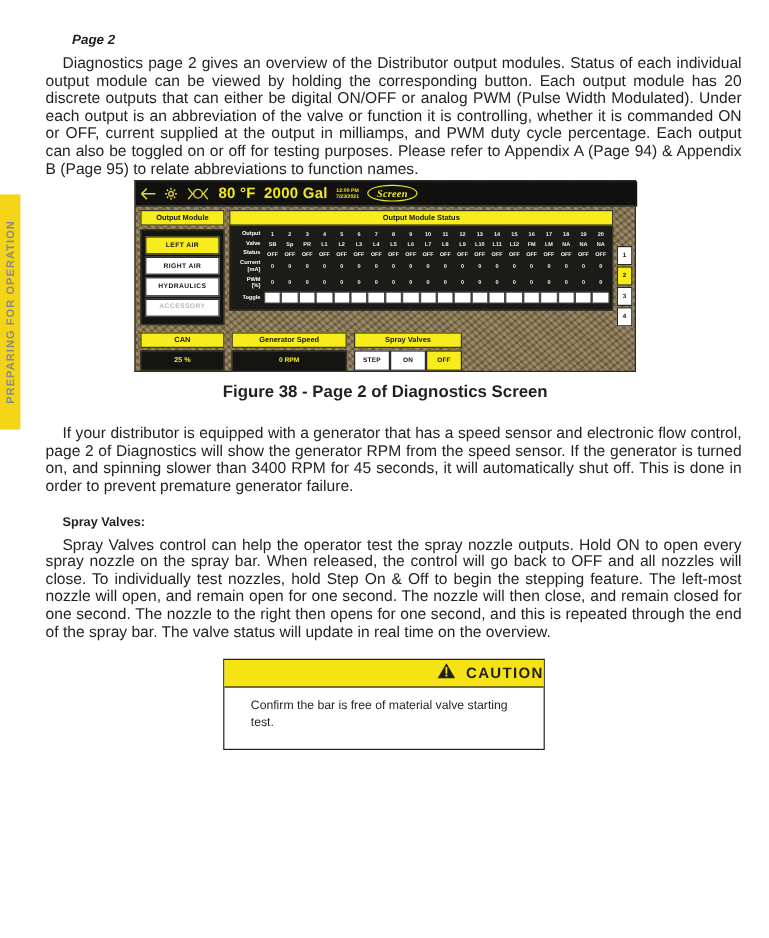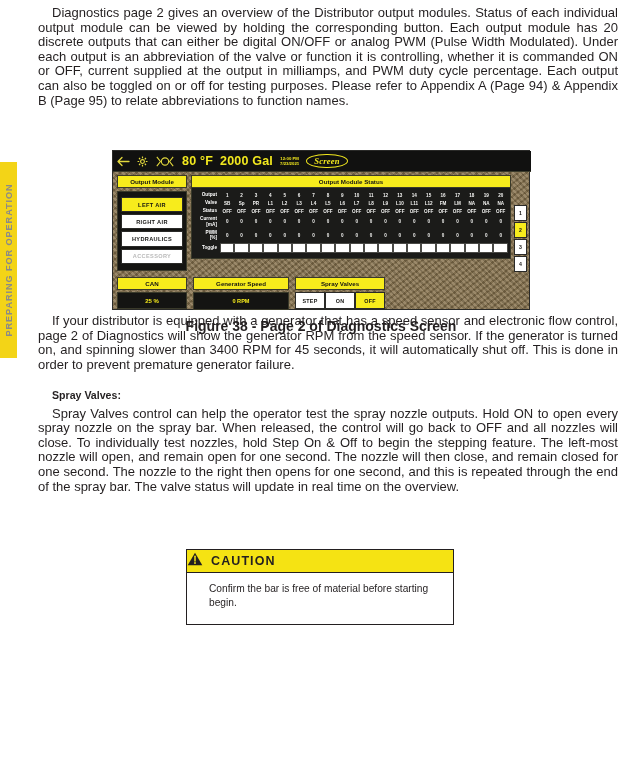--- a/index.html
+++ b/index.html
@@ -250,21 +250,21 @@
     position: absolute;
     left: 186px; top: 549px;
     width: 268px;
     border: 1px solid #231f20;
     background: #ffffff;
   }
   #caution-hdr {
     background: #f5e313;
     border-bottom: 1px solid #231f20;
     height: 23px;
-    display: flex; align-items: center; justify-content: flex-start;
+    display: flex; align-items: center; justify-content: flex-end;
     gap: 8px;
   }
   #caution-hdr .ctext {
     font-size: 12.5px;
     font-weight: bold;
     letter-spacing: 1.1px;
     color: #231f20;
   }
   #caution-body {
     padding: 9px 12px 14px 22px;
@@ -274,20 +274,21 @@
 </style>
 </head>
 <body>
 
 <div id="side-tab">
   <span class="vtext">PREPARING  FOR  OPERATION</span>
 </div>
 
 <div id="content">
 
+  <div class="heading-italic">Page 2</div>
 
   <p class="body indent">Diagnostics page 2 gives an overview of the Distributor output modules. Status of each individual output module can be viewed by holding the corresponding button. Each output module has 20 discrete outputs that can either be digital ON/OFF or analog PWM (Pulse Width Modulated). Under each output is an abbreviation of the valve or function it is controlling, whether it is commanded ON or OFF, current supplied at the output in milliamps, and PWM duty cycle percentage. Each output can also be toggled on or off for testing purposes. Please refer to Appendix A (Page 94) &amp; Appendix B (Page 95) to relate abbreviations to function names.</p>
 
   <div style="height:200px"></div>
 
   <p class="body indent">If your distributor is equipped with a generator that has a speed sensor and electronic flow control, page 2 of Diagnostics will show the generator RPM from the speed sensor. If the generator is turned on, and spinning slower than 3400 RPM for 45 seconds, it will automatically shut off. This is done in order to prevent premature generator failure.</p>
 
   <div class="subhead">Spray Valves:</div>
 
   <p class="body indent">Spray Valves control can help the operator test the spray nozzle outputs. Hold ON to open every spray nozzle on the spray bar. When released, the control will go back to OFF and all nozzles will close. To individually test nozzles, hold Step On &amp; Off to begin the stepping feature. The left-most nozzle will open, and remain open for one second. The nozzle will then close, and remain closed for one second. The nozzle to the right then opens for one second, and this is repeated through the end of the spray bar. The valve status will update in real time on the overview.</p>
@@ -560,14 +561,14 @@
   <div id="caution-hdr">
     <span>
       <svg width="16" height="14" viewBox="0 0 16 14">
         <path d="M8 .8 L15.3 13.2 H.7 Z" fill="#231f20"></path>
         <path d="M8 4.3 V8.9" stroke="#f5e313" stroke-width="1.5" stroke-linecap="round"></path>
         <circle cx="8" cy="11" r=".95" fill="#f5e313"></circle>
       </svg>
     </span>
     <span class="ctext">CAUTION</span>
   </div>
-  <div id="caution-body">Confirm the bar is free of material before starting begin.</div>
+  <div id="caution-body">Confirm the bar is free of material valve starting test.</div>
 </div>
 
 </body></html>

